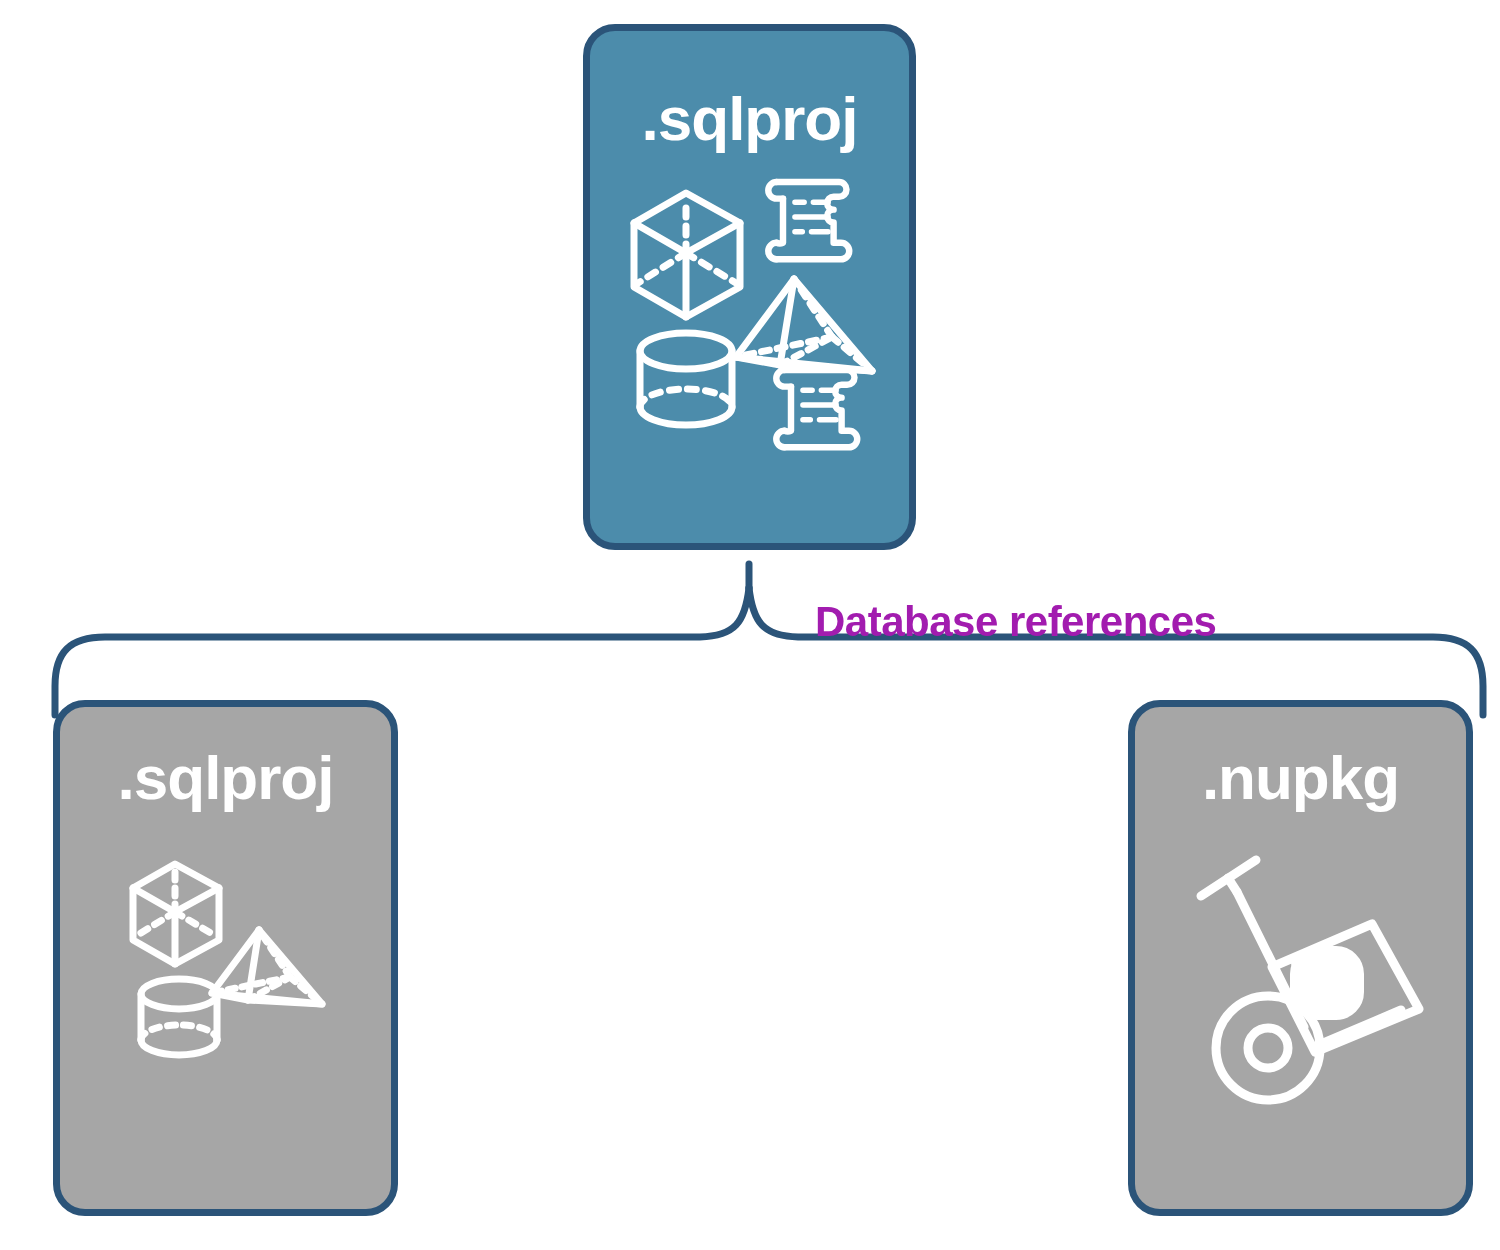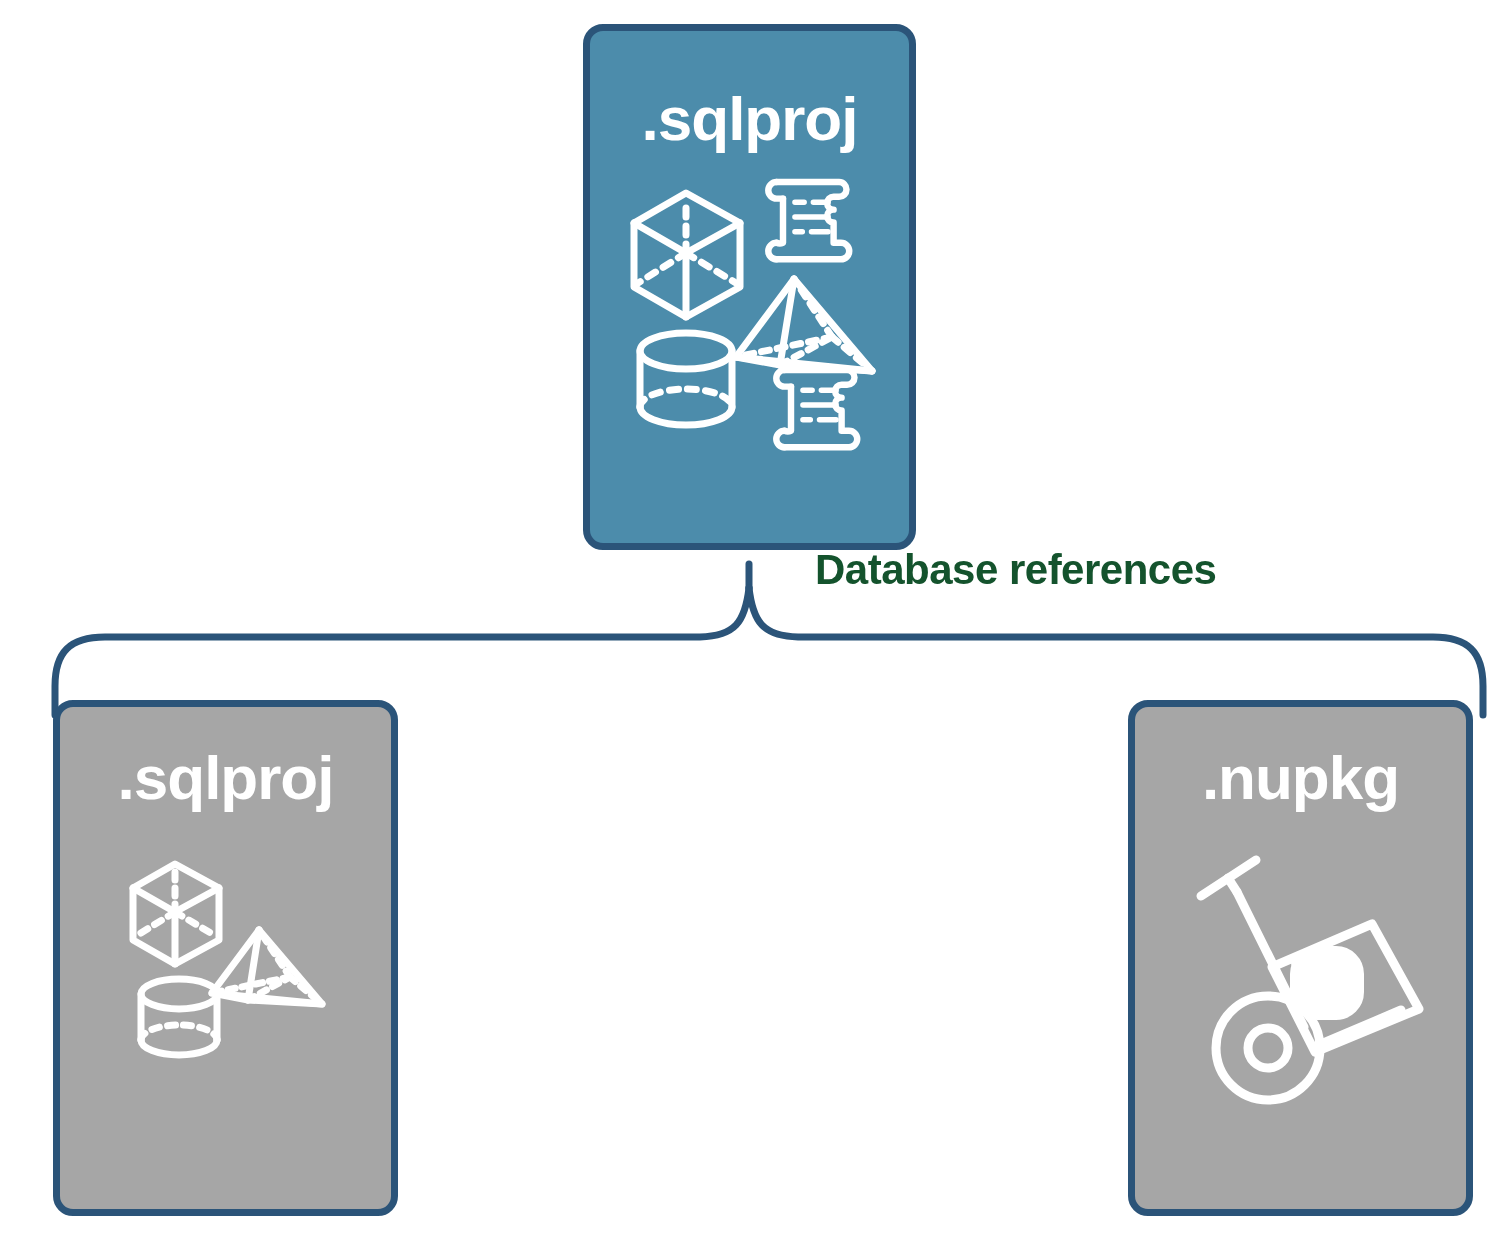--- a/index.html
+++ b/index.html
@@ -14,21 +14,21 @@
     position: relative;
     width: 1500px;
     height: 1250px;
     background: #ffffff;
     overflow: hidden;
   }
 
   .card {
     position: absolute;
     box-sizing: border-box;
-    border-radius: 20px;
+    border-radius: 32px;
     border: 7px solid #2B5479;
     display: block;
   }
   .card.primary { background: #4C8CAB; }
   .card.secondary { background: #A6A6A6; }
 
   .card-title {
     position: absolute;
     left: 0;
     right: 0;
@@ -79,22 +79,22 @@
     left: 0;
     top: 548px;
     width: 1500px;
     height: 180px;
     pointer-events: none;
   }
 
   #bracket-label {
     position: absolute;
     left: 815px;
-    top: 546px;
-    color: #14532d;
+    top: 598px;
+    color: #a21caf;
     font-weight: bold;
     font-size: 42px;
     letter-spacing: -0.5px;
     white-space: nowrap;
   }
 </style>
 </head>
 <body>
 
 <div id="stage">

